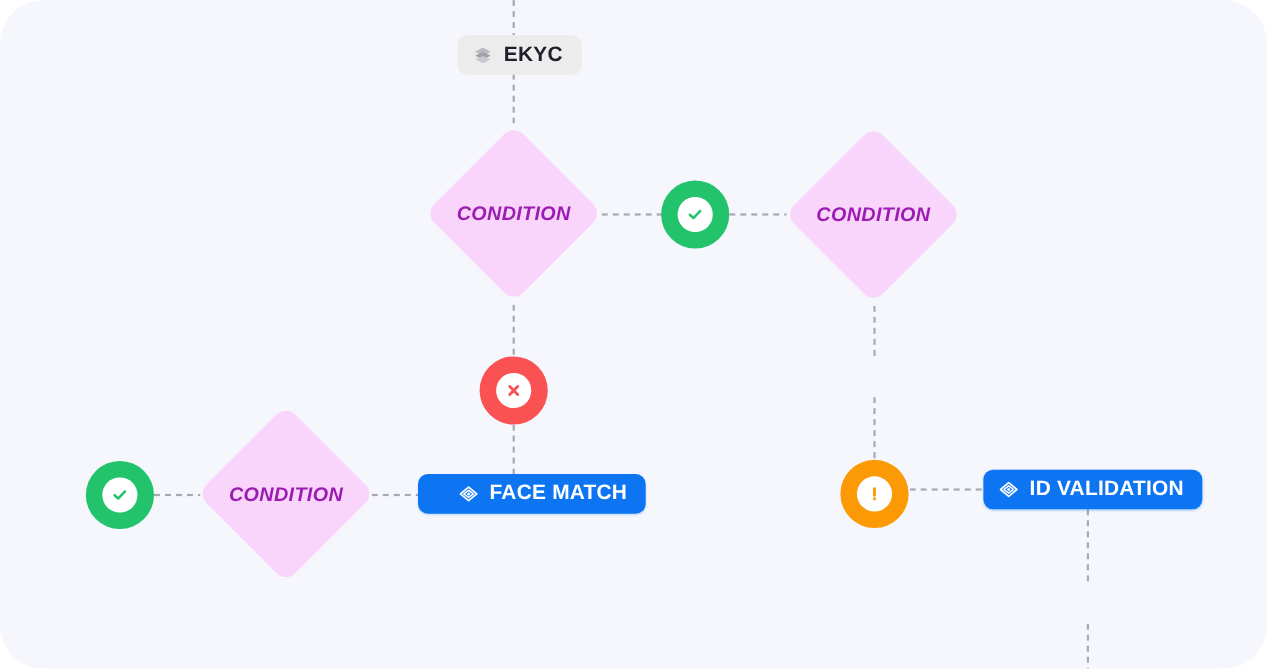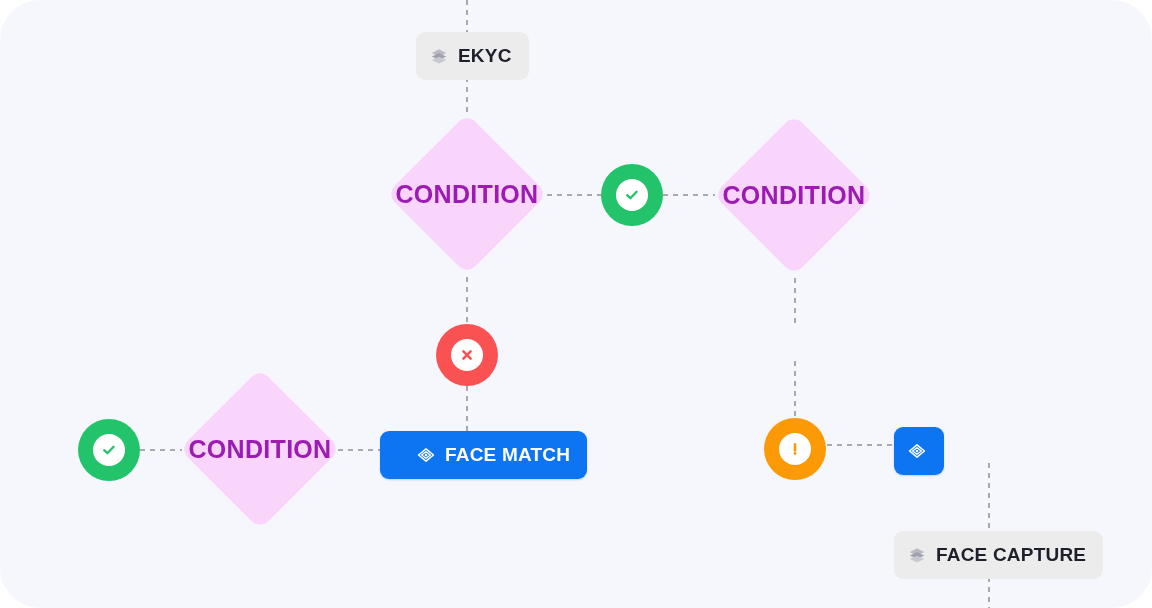--- a/index.html
+++ b/index.html
@@ -36,21 +36,21 @@
     background-image: linear-gradient(to right, #a7a9b4 0px, #a7a9b4 5px, rgba(0,0,0,0) 5px, rgba(0,0,0,0) 10px);
     background-size: 10px 2px;
   }
 
   
   .node-pill {
     position: absolute;
     display: flex;
     align-items: center;
     gap: 9px;
-    height: 48px;
+    height: 36px;
     padding: 0 17px 0 13px;
     border-radius: 9px;
     box-sizing: border-box;
     white-space: nowrap;
   }
   .node-pill.grey {
     background: #ececed;
   }
   .node-pill.grey .node-label {
     color: #1d1f2b;
@@ -90,24 +90,25 @@
     position: absolute;
     left: 50%;
     top: 50%;
     background: #f9d4fb;
     border-radius: 12px;
     transform: translate(-50%, -50%) rotate(45deg);
   }
   .diamond-label {
     position: relative;
     color: #9b1bb3;
-    font-size: 25px;
+    font-size: 18px;
     font-weight: 700;
     letter-spacing: 0.3px;
     white-space: nowrap;
+    font-style: italic;
   }
 
   
   .status-circle {
     position: absolute;
     border-radius: 50%;
     display: flex;
     align-items: center;
     justify-content: center;
   }
@@ -225,26 +226,17 @@
   </div>
 
   <div class="node-pill blue" style="left:894px; top:427px;">
     <span class="icon-slot">
       <svg width="22" height="22" viewBox="0 0 22 22">
         <path d="M11 4.2 L19.2 11 L11 17.8 L2.8 11 Z" fill="none" stroke="#ffffff" stroke-width="1.7" stroke-linejoin="round"></path>
         <path d="M11 7.4 L15.8 11 L11 14.6 L6.2 11 Z" fill="none" stroke="#ffffff" stroke-width="1.5" stroke-linejoin="round"></path>
         <circle cx="11" cy="11" r="1.5" fill="#ffffff"></circle>
       </svg>
     </span>
-  </div>
-
-  <div class="node-pill grey" style="left:894px; top:531px;">
-    <span class="icon-slot">
-      <svg width="20" height="20" viewBox="0 0 20 20">
-        <path d="M10 3.2 L17.2 7 L10 10.8 L2.8 7 Z" fill="#b9bac2"></path>
-        <path d="M10 7.3 L17.2 10.6 L10 13.9 L2.8 10.6 Z" fill="#9fa0ab"></path>
-        <path d="M10 10.8 L17.2 14.1 L10 17.4 L2.8 14.1 Z" fill="#c7c8d0"></path>
-      </svg>
-    </span>
-    <span class="node-label">FACE CAPTURE</span>
-  </div>
+    <span class="node-label">ID VALIDATION</span>
+  </div>
+
 
 </div>
 
 </body></html>

